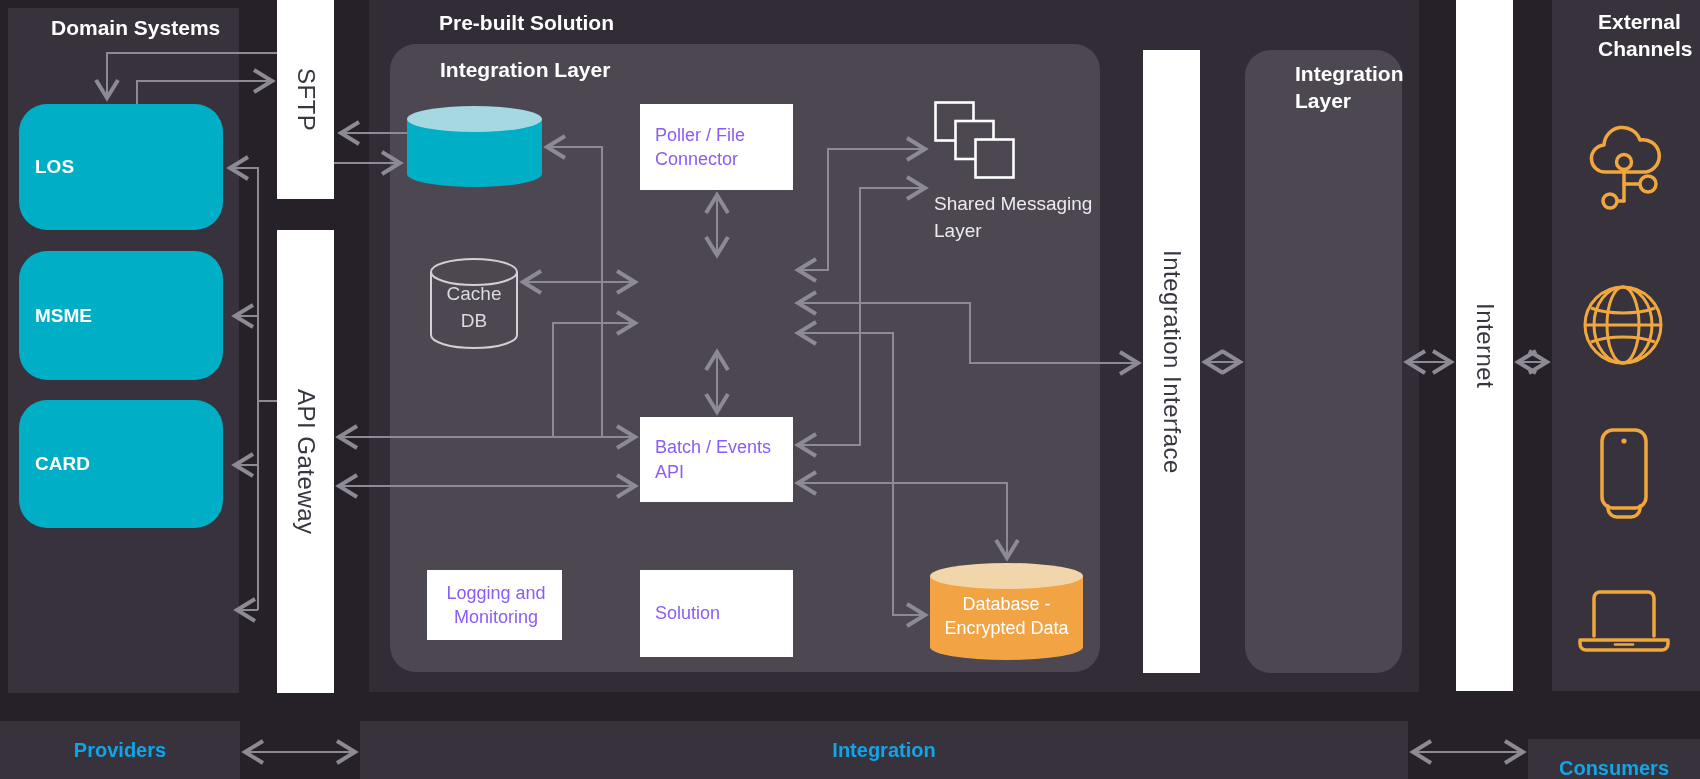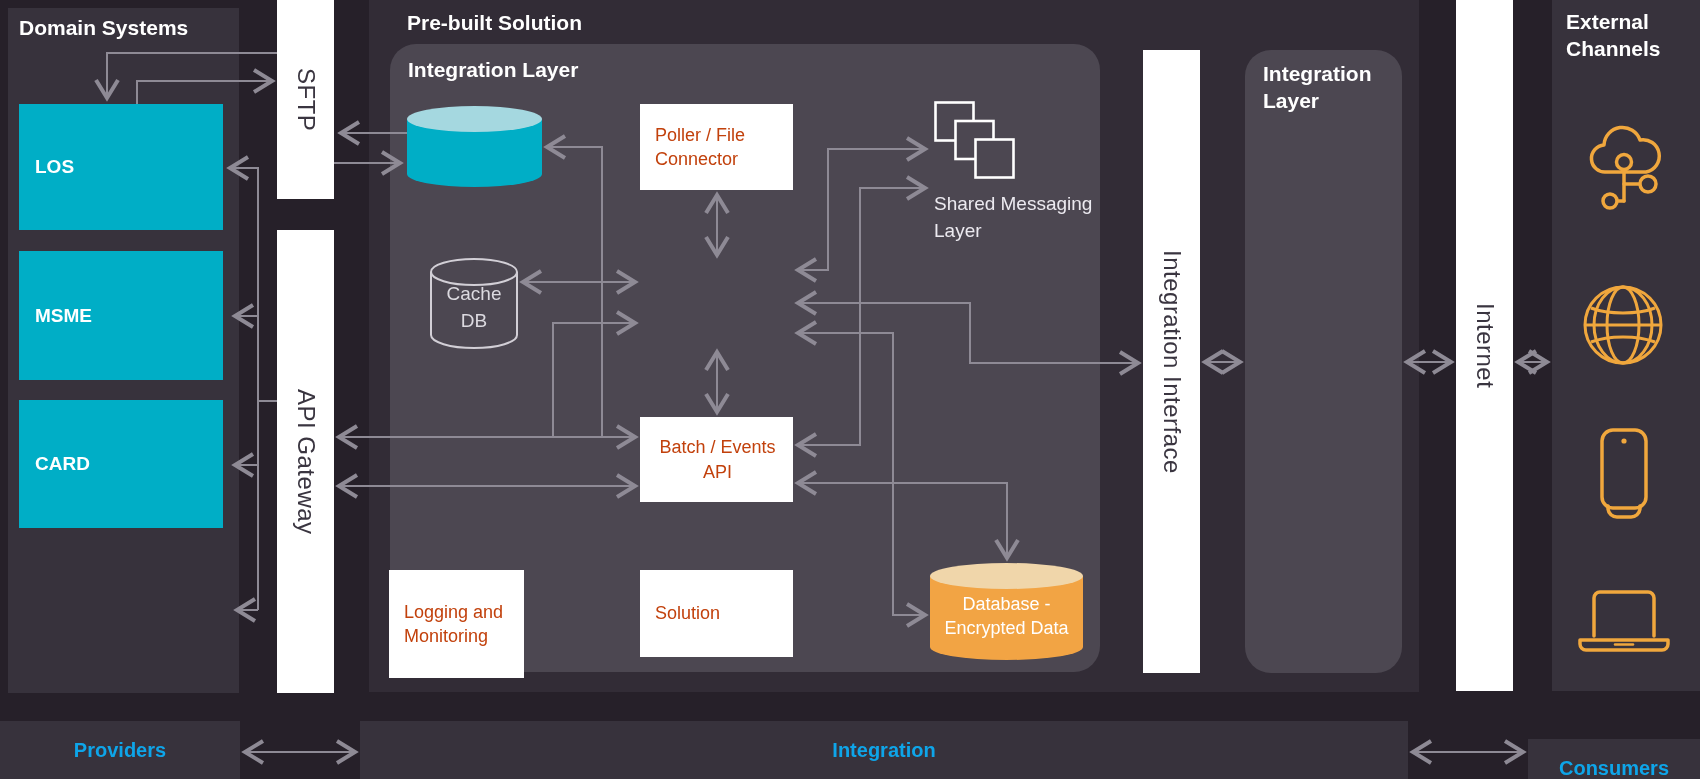--- a/index.html
+++ b/index.html
@@ -1,27 +1,27 @@
 <!DOCTYPE html>
 <html style="--canvas_bg: #262029; --panel_dark: #37323c; --panel_prebuilt: #322c36; --panel_inner: #4c4751; --accent_cyan: #00aec6; --cyan_cylinder_top: #a5d8e0; --accent_orange: #f2a444; --orange_cylinder_top: #f0d6aa; --icon_orange: #f0a73d; --connector_gray: #8e8a95; --white_box_text: #4a4550;"><head>
 <meta charset="utf-8">
 <style>
   html,body{margin:0;padding:0;background:#151218;}
   #canvas{position:relative;width:1700px;height:779px;background:var(--canvas_bg);
           font-family:"Liberation Sans","DejaVu Sans",sans-serif;overflow:hidden;}
   .abs{position:absolute;}
-  .hdr{font-weight:bold;color:#fff;font-size:21px;line-height:1.3;}
+  .hdr{font-weight:bold;color:#fff;font-size:21px;line-height:1.3;margin-left:32px;}
   .panel-dark{background:var(--panel_dark);}
   .panel-prebuilt{background:var(--panel_prebuilt);}
   .panel-inner{background:var(--panel_inner);border-radius:26px;}
   .vbar{background:#fff;display:flex;align-items:center;justify-content:center;}
   .vtext{writing-mode:vertical-rl;color:#3a3540;font-size:24px;letter-spacing:.5px;}
   .cyanbox{background:var(--accent_cyan);color:#fff;font-weight:bold;font-size:19px;
-           display:flex;align-items:center;padding-left:16px;box-sizing:border-box;}
-  .whitebox{background:#fff;color:#c2410c;font-size:18px;line-height:1.35;
+           display:flex;align-items:center;padding-left:16px;box-sizing:border-box;border-radius:28px;}
+  .whitebox{background:#fff;color:#8b5cf6;font-size:18px;line-height:1.35;
             display:flex;align-items:center;box-sizing:border-box;padding-left:15px;}
   .whitebox span{display:block;width:125px;}
   .cyl-top{position:absolute;left:0;right:0;top:0;height:26px;border-radius:50%;}
   .cyl-body{position:absolute;left:0;right:0;top:13px;bottom:0;
             border-radius:0 0 50% 50%/0 0 13px 13px;}
   .cyl-text{position:absolute;left:0;right:0;top:10px;bottom:0;display:flex;align-items:center;
             justify-content:center;text-align:center;color:#fff;font-size:18px;line-height:1.3;}
   .bottombox{background:var(--panel_dark);display:flex;align-items:center;justify-content:center;
              color:#0ea5e9;font-weight:bold;font-size:20px;}
   .softtext{color:#eceaf0;font-size:19px;line-height:1.4;}
@@ -72,25 +72,25 @@
       <ellipse cx="45" cy="15" rx="43" ry="13" fill="none" stroke="#d2cfd6" stroke-width="2"></ellipse>
     </svg>
     <div class="abs" style="left:15px;top:24px;width:60px;text-align:center;color:#dcdae0;font-size:19px;line-height:1.4;">Cache DB</div>
   </div>
 
   <div class="abs whitebox" style="left:640px;top:104px;width:153px;height:86px;">
     <span>Poller / File Connector</span>
   </div>
 
 
-  <div class="abs whitebox" style="left:640px;top:417px;width:153px;height:85px;text-align:center;">
+  <div class="abs whitebox" style="left:640px;top:417px;width:153px;height:85px;">
     <span>Batch / Events API</span>
   </div>
 
-  <div class="abs whitebox" style="left:389px;top:570px;width:135px;height:108px;">
+  <div class="abs whitebox" style="left:427px;top:570px;width:135px;height:70px;text-align:center;">
     <span style="width:108px;">Logging and Monitoring</span>
   </div>
 
   <div class="abs whitebox" style="left:640px;top:570px;width:153px;height:87px;">
     <span>Solution</span>
   </div>
 
   <div class="abs" style="left:934px;top:101px;width:82px;height:78px;">
     <svg width="82" height="78" viewBox="0 0 82 78">
       <rect x="1.5" y="1.5" width="38" height="38" fill="var(--panel_inner)" stroke="#fff" stroke-width="2.6"></rect>

